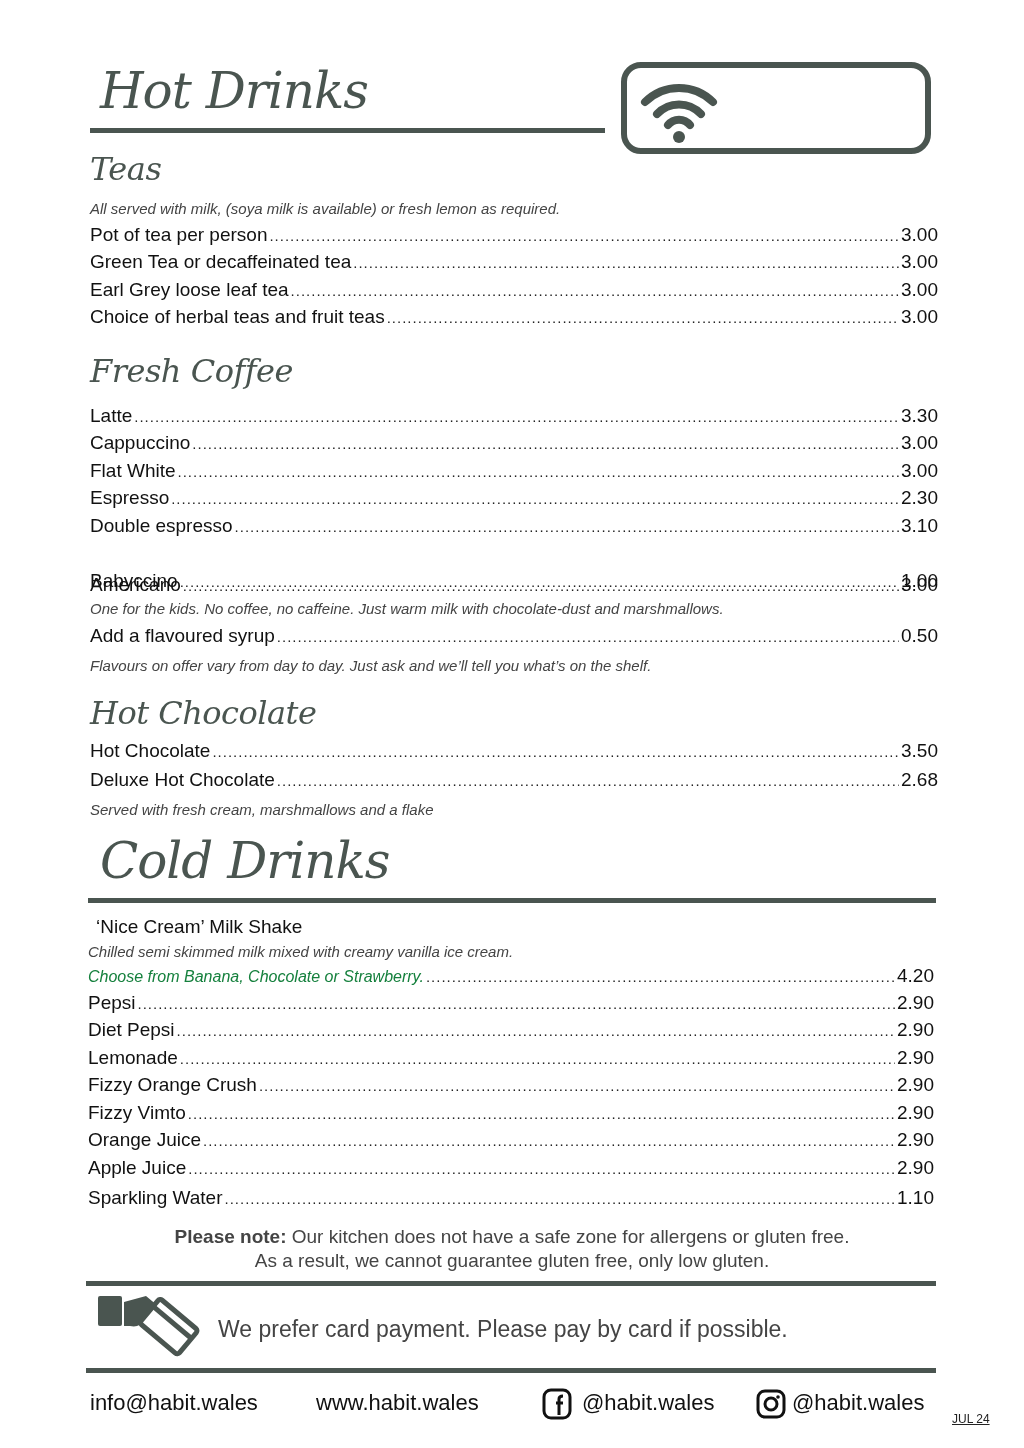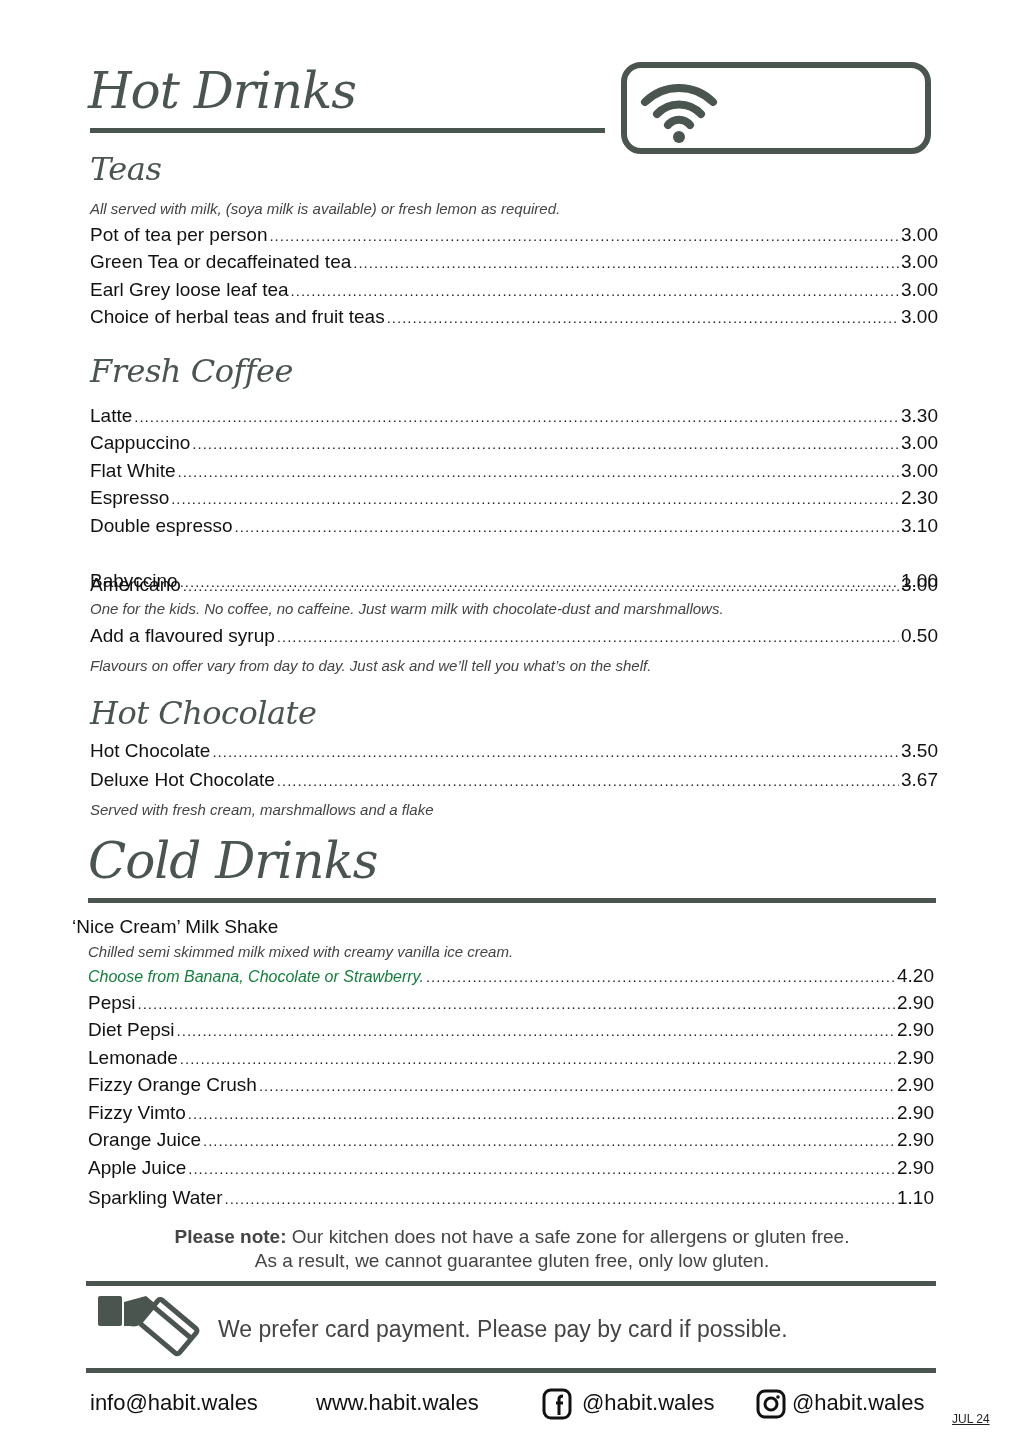--- a/index.html
+++ b/index.html
@@ -1,18 +1,18 @@
 <!DOCTYPE html>
 <html><head>
 <meta charset="utf-8">
 <style>
   html, body { margin:0; padding:0; background:#fff; }
   body { width:1024px; height:1448px; position:relative; overflow:hidden; color:#222; font-family:"Liberation Sans", sans-serif; }
   .script { font-family:"DejaVu Serif", serif; font-style:italic; color:#4a5550; }
-  .h1 { position:absolute; left:88px; font-size:50px; letter-spacing:-1px; }
+  .h1 { position:absolute; left:100px; font-size:50px; letter-spacing:-1px; }
   .h2 { position:absolute; left:90px; font-size:32px; letter-spacing:-0.5px; }
   .rule { position:absolute; background:#4a5550; height:5px; }
   .note { position:absolute; left:90px; font-size:15px; font-style:italic; color:#444; }
   .row { position:absolute; left:90px; width:848px; display:flex; align-items:baseline; font-size:19px; color:#111; white-space:nowrap; }
   .row .name { flex:none; }
   .row .dots { flex:1; overflow:hidden; margin:0 2px; }
   .row .dots::after { content:"........................................................................................................................................................................................................................................................"; letter-spacing:1px; font-size:15px; color:#222; }
   .row .price { flex:none; }
   .row.italic .name { font-style:italic; font-size:16px; color:#15803d; }
   .wifi-box { position:absolute; left:621px; top:62px; width:310px; height:92px; border:6px solid #4a5550; border-radius:20px; box-sizing:border-box; }
@@ -102,27 +102,27 @@
 
 <div class="h2 script" style="top:694px;">Hot Chocolate</div>
 <div class="row" style="top:740px;">
     <span class="name">Hot Chocolate</span>
     <span class="dots"></span>
     <span class="price">3.50</span>
   </div>
 <div class="row" style="top:769px;">
     <span class="name">Deluxe Hot Chocolate</span>
     <span class="dots"></span>
-    <span class="price">3.67</span>
+    <span class="price">2.68</span>
   </div>
 <div class="note" style="top:801px;">Served with fresh cream, marshmallows and a flake</div>
 
 <div class="h1 script" style="top:832px;">Cold Drinks</div>
 <div class="rule" style="left:88px; top:898px; width:848px;"></div>
-<div class="row" style="top:916px; left:72px;">
+<div class="row" style="top:916px; left:96px;">
     <span class="name">‘Nice Cream’ Milk Shake</span>
   </div>
 <div class="note" style="top:943px; left:88px;">Chilled semi skimmed milk mixed with creamy vanilla ice cream.</div>
 <div class="row italic" style="top:965px; left:88px; width:846px;">
     <span class="name">Choose from Banana, Chocolate or Strawberry.</span>
     <span class="dots"></span>
     <span class="price">4.20</span>
   </div>
 <div class="row" style="top:992px; left:88px; width:846px;">
     <span class="name">Pepsi</span>

